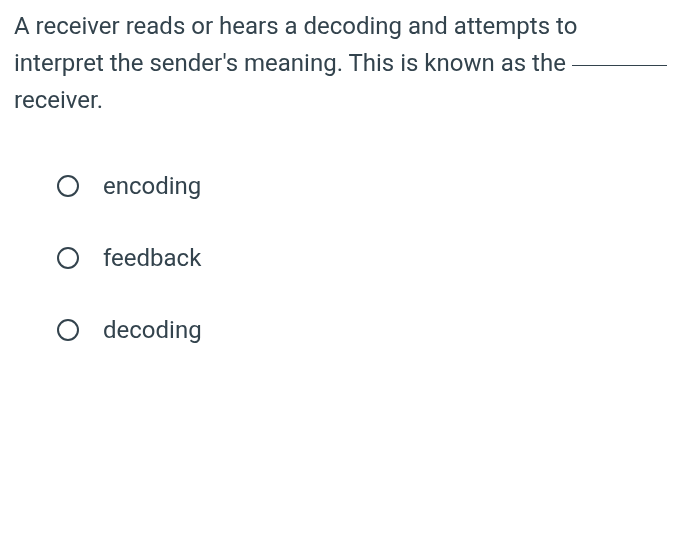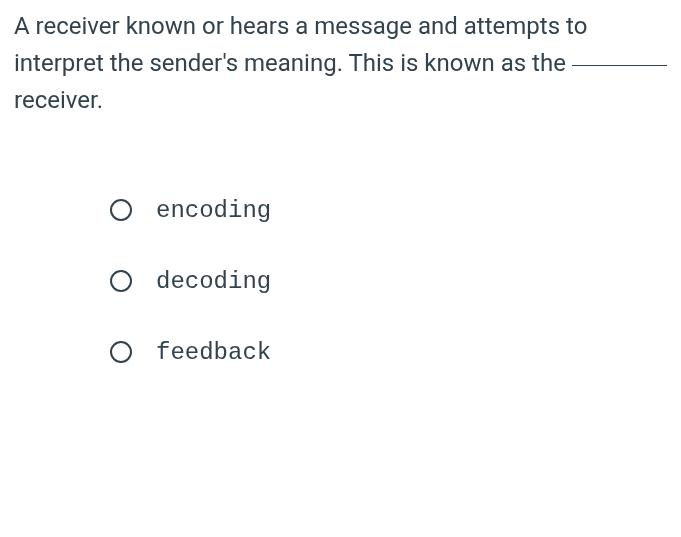--- a/index.html
+++ b/index.html
@@ -21,23 +21,22 @@
   }
   .blank {
     display: inline-block;
     width: 95px;
     border-bottom: 1.5px solid #33434d;
     vertical-align: baseline;
     position: relative;
     top: -5px;
   }
   .options {
-    margin-top: 77px;
-    padding-left: 110px;
-    font-family: Liberation Mono, monospace;
+    margin-top: 52px;
+    padding-left: 57px;
   }
   .option {
     display: flex;
     align-items: center;
     margin-bottom: 44px;
     cursor: pointer;
   }
   .radio-circle {
     width: 22px;
     height: 22px;
@@ -50,30 +49,30 @@
     font-size: 24px;
     color: #33434d;
     font-weight: 400;
   }
 </style>
 </head>
 <body>
 
 <div class="question-block">
   <p class="question-text">
-    <span>A receiver known or hears a message and attempts to interpret the sender's meaning. This is known as the </span><span class="blank"></span><span> receiver.</span>
+    <span>A receiver reads or hears a decoding and attempts to interpret the sender's meaning. This is known as the </span><span class="blank"></span><span> receiver.</span>
   </p>
 </div>
 
 <div class="options">
   <div class="option">
     <span class="radio-circle"></span>
     <span class="option-label">encoding</span>
   </div>
   <div class="option">
     <span class="radio-circle"></span>
-    <span class="option-label">decoding</span>
+    <span class="option-label">feedback</span>
   </div>
   <div class="option">
     <span class="radio-circle"></span>
-    <span class="option-label">feedback</span>
+    <span class="option-label">decoding</span>
   </div>
 </div>
 
 </body></html>

